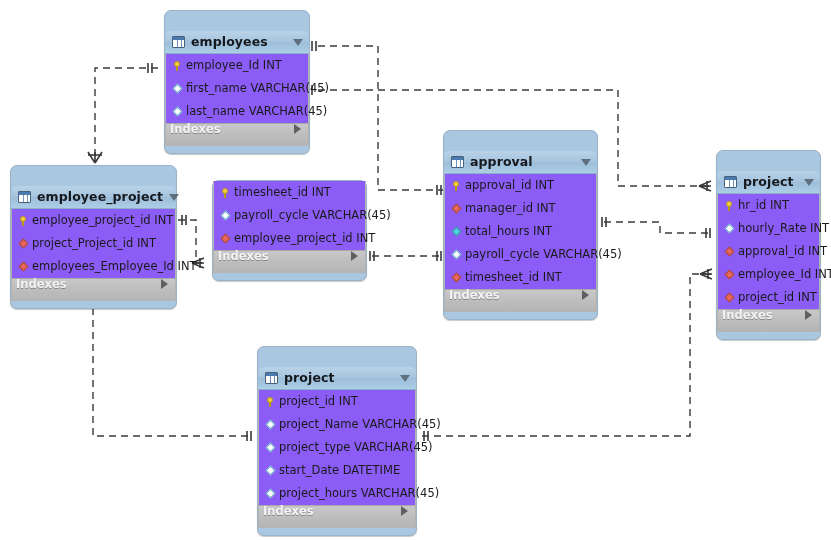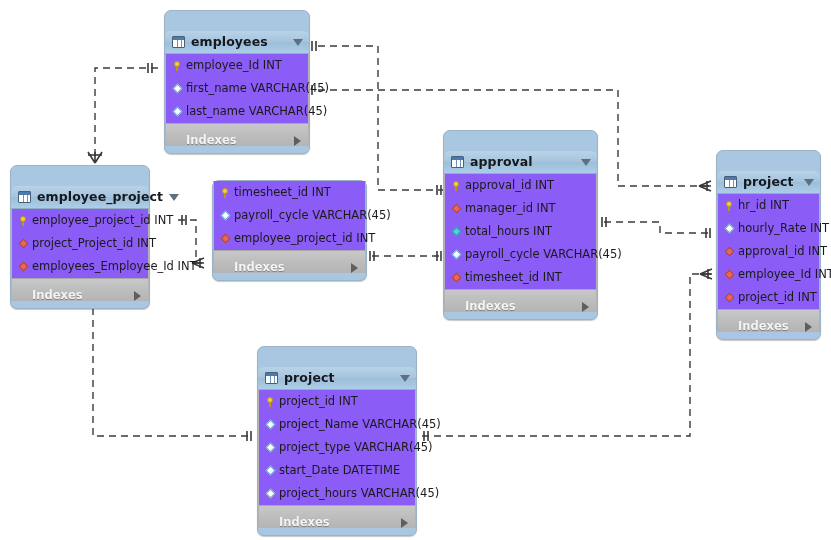--- a/index.html
+++ b/index.html
@@ -151,22 +151,22 @@
     box-sizing: border-box;
   }
   .ico-dia-red::before   { background: #e8675c; border: 1px solid #a8453c; }
   .ico-dia-blue::before  { background: #4fd2e2; border: 1px solid #3a8fa0; }
   .ico-dia-hollow::before{ background: #ffffff; border: 1px solid #5fa8c4; }
 
   .tbl-indexes {
     height: 22px;
     background: linear-gradient(to bottom, #c8c8c8 0%, #bdbdbd 50%, #b4b4b4 100%);
     display: flex;
-    align-items: flex-end;
-    padding: 0 7px 0 20px;
+    align-items: flex-start;
+    padding: 0 7px 0 4px;
     border-left: 1px solid #b3b3b3;
     border-right: 1px solid #b3b3b3;
     border-top: 1px solid #a8a8a8;
   }
   .idx-label {
     font-size: 11.5px;
     font-weight: bold;
     color: #f4f4f4;
     text-shadow: 0 1px 0 rgba(80,80,80,0.5);
     flex: 1 1 auto;
@@ -271,21 +271,21 @@
         <span class="f-ico ico-dia ico-dia-hollow"></span>
         <span class="field-label">last_name VARCHAR(45)</span>
       </div>
     </div>
     <div class="tbl-indexes">
       <span class="idx-label">Indexes</span>
       <span class="idx-caret"></span>
     </div>
   </div>
 
-  <div class="table-node" style="left:10px; top:165px; width:140px;">
+  <div class="table-node" style="left:10px; top:165px; width:167px;">
     <div class="tbl-header">
       <span class="tbl-icon"></span>
       <span class="tbl-title">employee_project</span>
       <span class="tbl-caret"></span>
     </div>
     <div class="tbl-fields">
       <div class="field-row">
         <span class="f-ico ico-key"></span>
         <span class="field-label">employee_project_id INT</span>
       </div>

